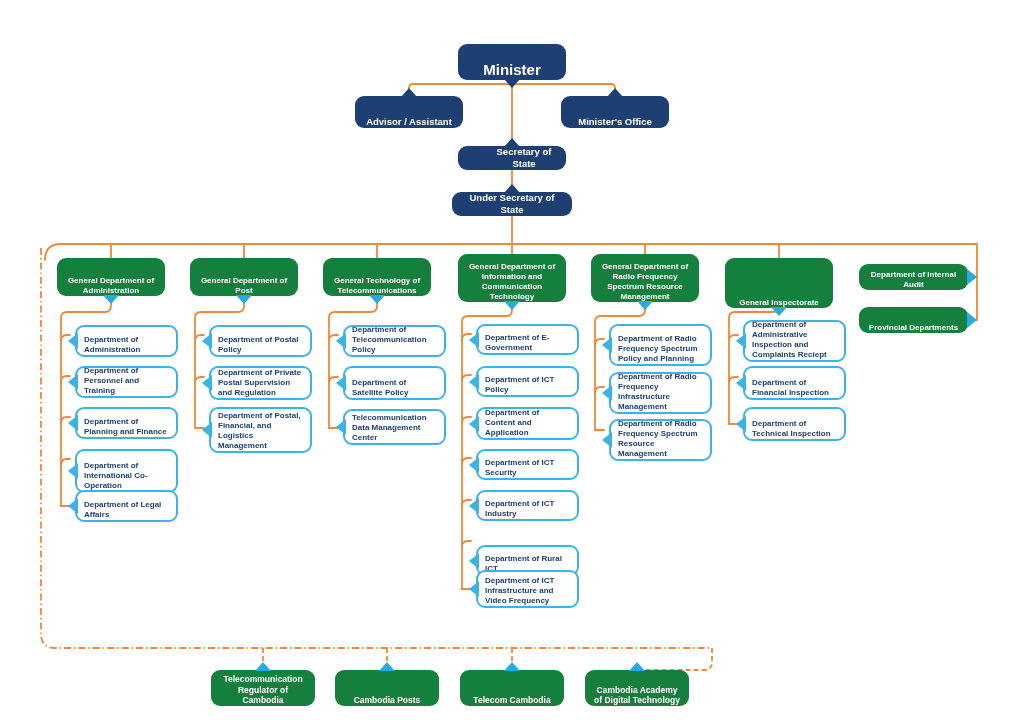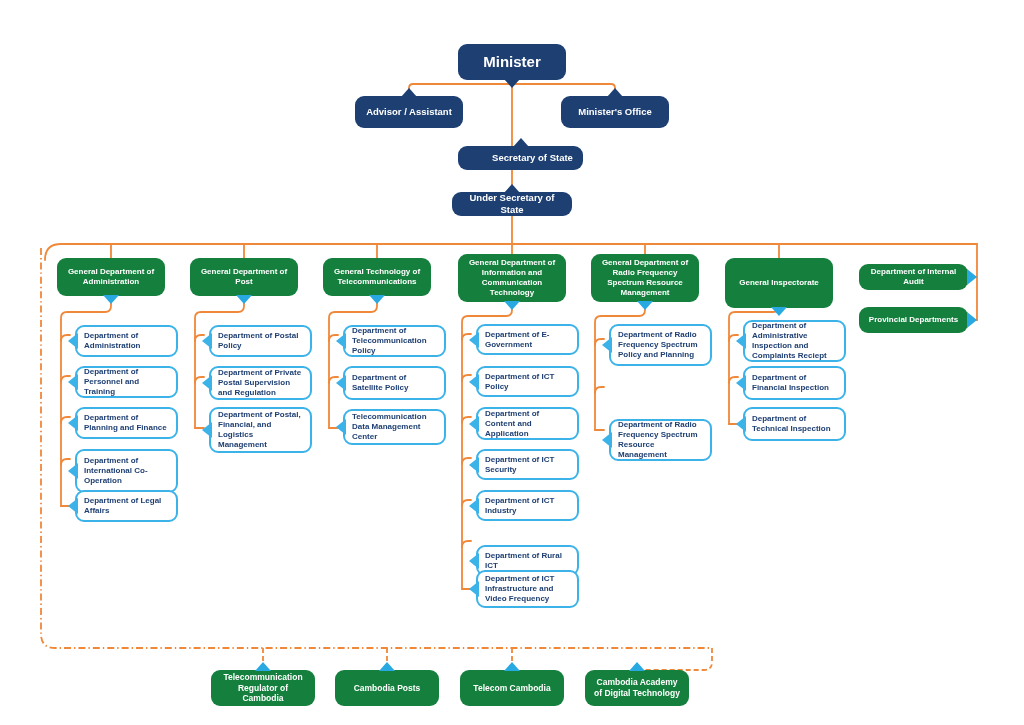--- a/index.html
+++ b/index.html
@@ -19,21 +19,21 @@
     position: absolute;
     left: 0; top: 0;
     width: 1024px; height: 725px;
     pointer-events: none;
   }
 
   
   .node {
     position: absolute;
     display: flex;
-    align-items: center;
+    align-items: flex-end;
     justify-content: center;
     text-align: center;
     border-radius: 9px;
     line-height: 1.25;
     z-index: 5;
   }
   .node .lbl { display: block; width: 100%; padding: 0 7px; }
 
   
   .navy {
@@ -181,21 +181,21 @@
   <div class="node navy t-lvl2" style="left:355px; top:96px; width:108px; height:32px;">
     <span class="lbl">Advisor / Assistant</span>
     <i class="tail-t"></i>
   </div>
 
   <div class="node navy t-lvl2" style="left:561px; top:96px; width:108px; height:32px;">
     <span class="lbl">Minister's Office</span>
     <i class="tail-t"></i>
   </div>
 
-  <div class="node navy t-lvl2" style="left:458px; top:146px; width:125px; height:24px;padding-left:24px;">
+  <div class="node navy t-lvl2" style="left:458px; top:146px; width:108px; height:24px;padding-left:24px;">
     <span class="lbl">Secretary of State</span>
     <i class="tail-t"></i>
   </div>
 
   <div class="node navy t-lvl2" style="left:452px; top:192px; width:120px; height:24px;">
     <span class="lbl">Under Secretary of State</span>
     <i class="tail-t"></i>
   </div>
 
   <div class="node cyan t-side" style="left:859px; top:264px; width:109px; height:26px;">
@@ -306,20 +306,24 @@
 
   <div class="node cyan t-gd" style="left:591px; top:254px; width:108px; height:48px;">
     <span class="lbl">General Department of Radio Frequency Spectrum Resource Management</span>
     <i class="tail-b"></i>
   </div>
 
   <div class="node white t-sub" style="left:609px; top:324px; width:103px; height:42px;">
     <span class="lbl" style="text-align:left;">Department of Radio Frequency Spectrum Policy and Planning</span>
     <i class="tail-l"></i>
   </div>
+  <div class="node white t-sub" style="left:609px; top:372px; width:103px; height:42px;">
+    <span class="lbl" style="text-align:left;">Department of Radio Frequency Infrastructure Management</span>
+    <i class="tail-l"></i>
+  </div>
   <div class="node white t-sub" style="left:609px; top:419px; width:103px; height:42px;">
     <span class="lbl" style="text-align:left;">Department of Radio Frequency Spectrum Resource Management</span>
     <i class="tail-l"></i>
   </div>
 
   <div class="node cyan t-gd" style="left:725px; top:258px; width:108px; height:50px;">
     <span class="lbl">General Inspectorate</span>
     <i class="tail-b"></i>
   </div>
 

